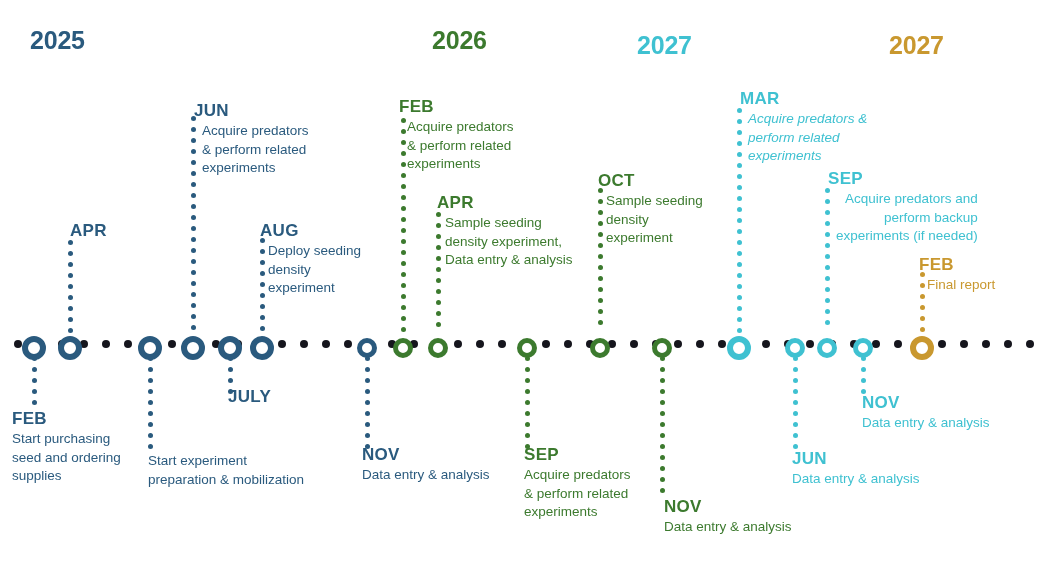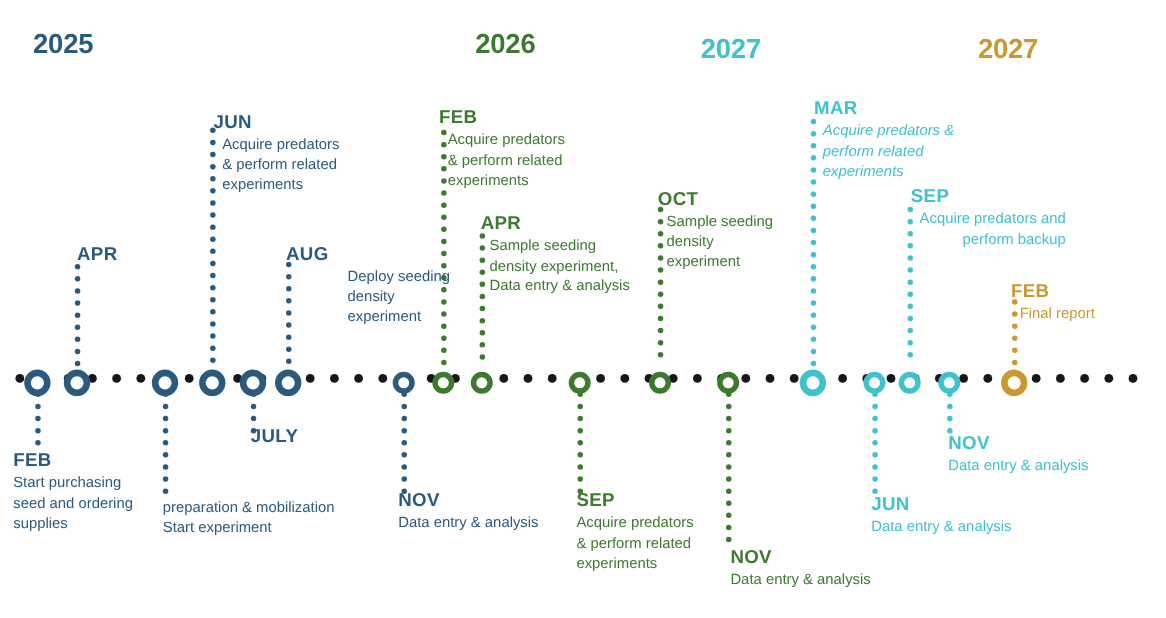--- a/index.html
+++ b/index.html
@@ -419,38 +419,38 @@
           <span>Start purchasing</span>
           <span>seed and ordering</span>
           <span>supplies</span>
         </span>
       </div>
       <div class="callout" style="left: 70px; top: 222px; color: rgb(42, 90, 126);">
         <span class="month">APR</span>
       </div>
       <div class="callout" style="left: 148px; top: 452px; color: rgb(42, 90, 126);">
         <span class="desc" style="padding-left: 0px;">
+          <span>Start experiment</span>
           <span>preparation &amp; mobilization</span>
-          <span>Start experiment</span>
         </span>
       </div>
       <div class="callout" style="left: 194px; top: 102px; color: rgb(42, 90, 126);">
         <span class="month">JUN</span>
         <span class="desc" style="padding-left: 8px;">
           <span>Acquire predators</span>
           <span>&amp; perform related</span>
           <span>experiments</span>
         </span>
       </div>
       <div class="callout" style="left: 228px; top: 388px; color: rgb(42, 90, 126);">
         <span class="month">JULY</span>
       </div>
       <div class="callout" style="left: 260px; top: 222px; color: rgb(42, 90, 126);">
         <span class="month">AUG</span>
-        <span class="desc" style="padding-left: 8px; margin-left: 48px;">
+        <span class="desc" style="padding-left: 8px;">
           <span>Deploy seeding</span>
           <span>density</span>
           <span>experiment</span>
         </span>
       </div>
       <div class="callout" style="left: 362px; top: 446px; color: rgb(42, 90, 126);">
         <span class="month">NOV</span>
         <span class="desc" style="padding-left: 0px;">
           <span>Data entry &amp; analysis</span>
         </span>
@@ -505,20 +505,21 @@
         <span class="month">JUN</span>
         <span class="desc" style="padding-left: 0px;">
           <span>Data entry &amp; analysis</span>
         </span>
       </div>
       <div class="callout" style="left: 828px; top: 170px; color: rgb(63, 193, 209);">
         <span class="month">SEP</span>
         <span class="desc" style="padding-left: 8px; text-align: right;">
           <span>Acquire predators and</span>
           <span>perform backup</span>
+          <span>experiments (if needed)</span>
         </span>
       </div>
       <div class="callout" style="left: 862px; top: 394px; color: rgb(63, 193, 209);">
         <span class="month">NOV</span>
         <span class="desc" style="padding-left: 0px;">
           <span>Data entry &amp; analysis</span>
         </span>
       </div>
       <div class="callout" style="left: 919px; top: 256px; color: rgb(201, 152, 47);">
         <span class="month">FEB</span>

